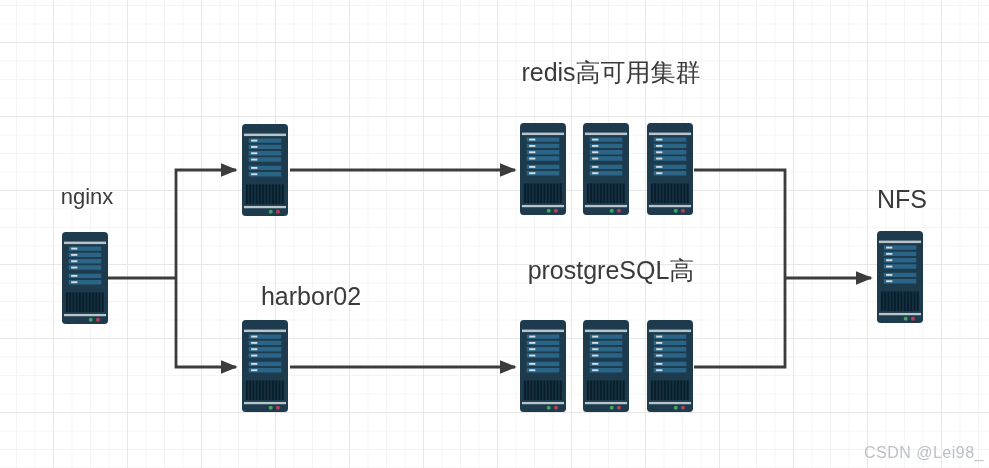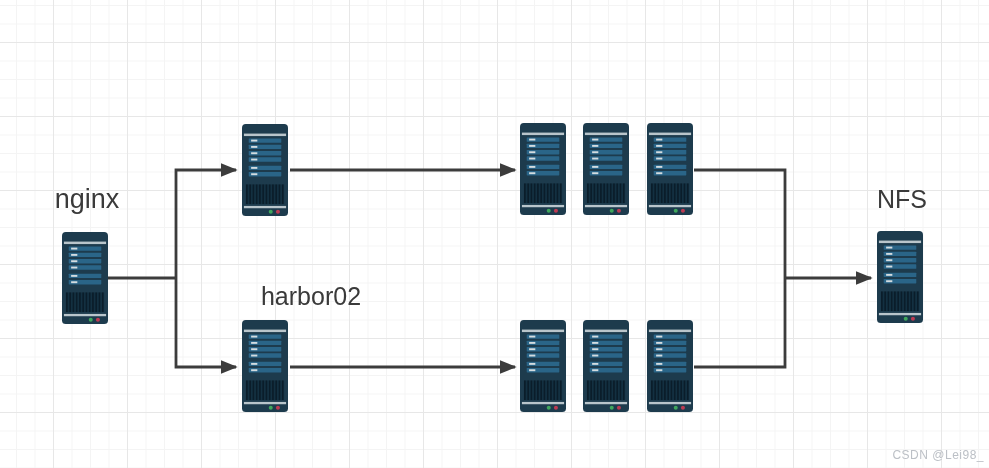--- a/index.html
+++ b/index.html
@@ -22,35 +22,35 @@
   }
   .node-label{
     position:absolute;
     transform:translateX(-50%);
     color:#3a3a3a;
     font-size:25px;
     line-height:1.25;
     white-space:nowrap;
     text-align:center;
   }
-  .node-label.big{font-size:27px;}
+  .node-label.big{font-size:22px;}
   .node-label.twoline{white-space:normal;width:220px;line-height:32px;}
   .server{
     position:absolute;
     width:46px;height:96px;
   }
   .server svg{display:block;width:100%;height:100%;}
   .connectors{
     position:absolute;left:0;top:0;width:989px;height:468px;
     pointer-events:none;
   }
   .watermark{
     position:absolute;
     right:5px;bottom:6px;
-    font-size:12px;
+    font-size:16px;
     color:#bcc0c6;
     letter-spacing:0.5px;
   }
 </style>
 </head>
 <body>
 
 <div class="canvas">
 
   <svg width="0" height="0" style="position:absolute" aria-hidden="true">
@@ -116,37 +116,39 @@
       </svg>
   </div>
 
   <div class="node-label" style="left:274px;top:281px;margin-left:37px;">harbor02</div>
   <div class="server" style="left:242px;top:318px;">
     <svg viewBox="0 0 48 96">
         <use href="#sym-server" xlink:href="#sym-server"></use>
       </svg>
   </div>
 
+  <div class="node-label" style="left:611px;top:57px;">redis高可用集群</div>
   <div class="server" style="left:520px;top:121px;">
     <svg viewBox="0 0 48 96">
         <use href="#sym-server" xlink:href="#sym-server"></use>
       </svg>
   </div>
   <div class="server" style="left:583px;top:121px;">
     <svg viewBox="0 0 48 96">
         <use href="#sym-server" xlink:href="#sym-server"></use>
       </svg>
   </div>
   <div class="server" style="left:647px;top:121px;">
     <svg viewBox="0 0 48 96">
         <use href="#sym-server" xlink:href="#sym-server"></use>
       </svg>
   </div>
 
   <div class="node-label twoline" style="left:611px;top:254px;">
+    <div>prostgreSQL高</div>
   </div>
   <div class="server" style="left:520px;top:318px;">
     <svg viewBox="0 0 48 96">
         <use href="#sym-server" xlink:href="#sym-server"></use>
       </svg>
   </div>
   <div class="server" style="left:583px;top:318px;">
     <svg viewBox="0 0 48 96">
         <use href="#sym-server" xlink:href="#sym-server"></use>
       </svg>

